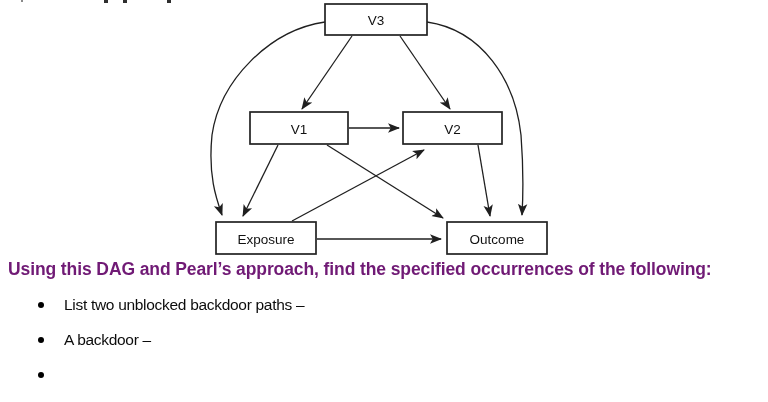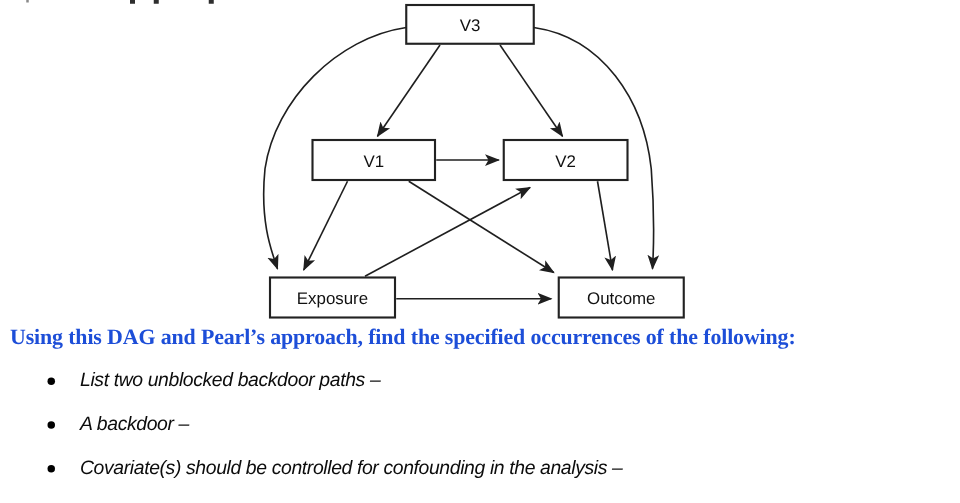--- a/index.html
+++ b/index.html
@@ -11,23 +11,23 @@
   .speck.s2{left:104px;width:4px;height:3px;}
   .speck.s3{left:123px;width:4px;height:3px;}
   .speck.s4{left:167px;width:4px;height:3px;}
   
   svg.dag{position:absolute;left:0;top:0;}
   .edge{fill:none;stroke:#1f1f1f;stroke-width:1.3;}
   .node-rect{fill:#ffffff;stroke:#222222;stroke-width:1.7;}
   .node-label{font-family:"Liberation Sans",sans-serif;font-size:13.5px;fill:#111111;}
   
   .question{position:absolute;left:0;top:256px;width:768px;}
-  .q-heading{margin:0 6px 0 8px;font-family:Liberation Serif, serif;font-weight:bold;
-             font-size:17.5px;line-height:26px;color:#1d4ed8;letter-spacing:-0.1px;}
-  .q-list{list-style:none;margin:13px 0 0 0;padding:0;font-style:italic;}
+  .q-heading{margin:0 6px 0 8px;font-family:Liberation Sans, sans-serif;font-weight:bold;
+             font-size:17.5px;line-height:26px;color:#701a75;letter-spacing:-0.1px;}
+  .q-list{list-style:none;margin:13px 0 0 0;padding:0;}
   .q-item{display:flex;align-items:center;height:20px;margin:0 0 15px 0;}
   .bullet-dot{width:6px;height:6px;border-radius:50%;background:#000;margin-left:38px;
               flex:0 0 auto;}
   .q-text{margin-left:20px;font-size:15.5px;letter-spacing:-0.3px;color:#0c0c0c;
           line-height:20px;white-space:nowrap;}
 </style>
 </head>
 <body>
 
 <div class="page">
@@ -85,17 +85,16 @@
       <li class="q-item">
         <span class="bullet-dot"></span>
         <span class="q-text">List two unblocked backdoor paths –</span>
       </li>
       <li class="q-item">
         <span class="bullet-dot"></span>
         <span class="q-text">A backdoor –</span>
       </li>
       <li class="q-item">
         <span class="bullet-dot"></span>
-        <span class="q-text">Covariate(s) should be controlled for confounding in the analysis –</span>
       </li>
     </ul>
   </div>
 </div>
 
 </body></html>

